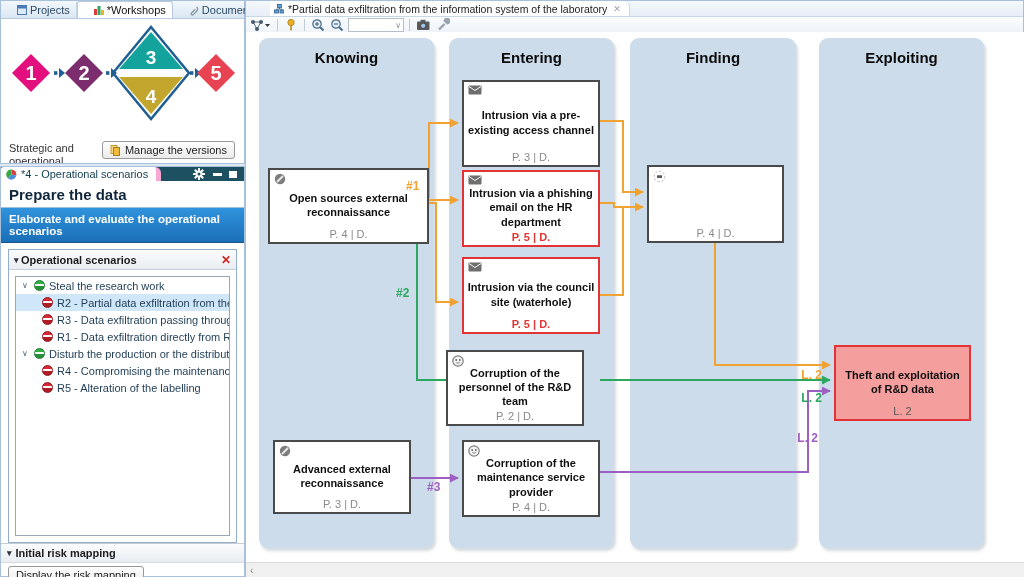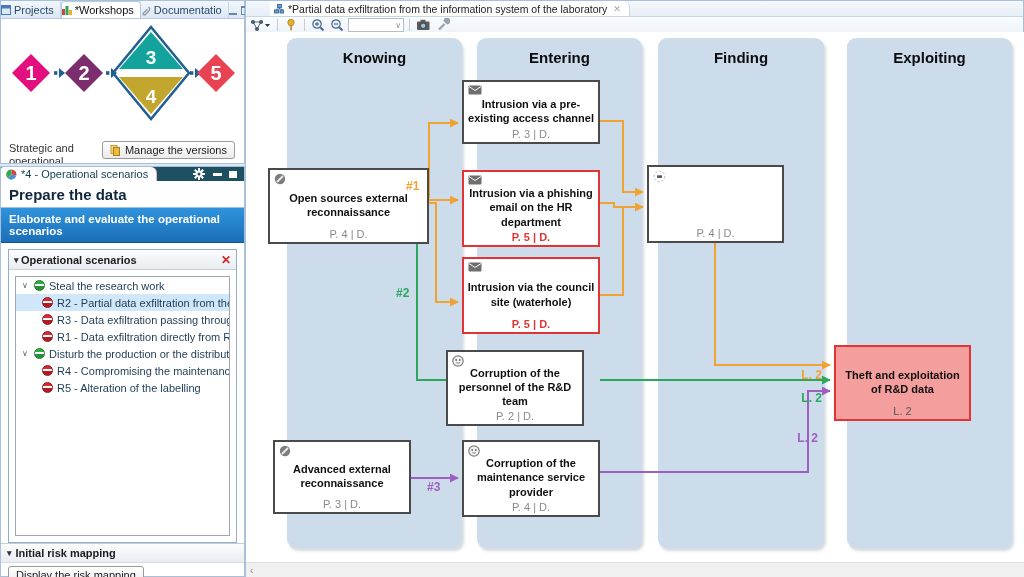--- a/index.html
+++ b/index.html
@@ -2,32 +2,32 @@
 <html><head>
 <meta charset="utf-8">
 <style>
   html,body{margin:0;padding:0;}
   body{width:1024px;height:577px;font-family:"Liberation Sans",sans-serif;background:#dce8f4;overflow:hidden;position:relative;font-size:11px;color:#222;}
   .abs{position:absolute;}
 
   
   .lpanel{position:absolute;left:0;width:245px;background:#fff;border:1px solid #a8c0d8;box-sizing:border-box;}
   .tabbar{display:flex;align-items:flex-end;height:17px;background:linear-gradient(#f2f7fc,#dbe7f3);border-bottom:1px solid #b6cbe0;position:relative;}
-  .tab{display:flex;align-items:center;gap:3px;padding:2px 6px 2px 0;font-size:11px;color:#2a4a66;border-right:1px solid #c5d6e6;white-space:nowrap;cursor:default;}
+  .tab{display:flex;align-items:center;gap:3px;padding:2px 6px 2px 16px;font-size:11px;color:#2a4a66;border-right:1px solid #c5d6e6;white-space:nowrap;cursor:default;}
   .tab.active{background:#fff;border:1px solid #b6cbe0;border-bottom:none;border-radius:3px 3px 0 0;color:#111;}
   .winctrl{margin-left:auto;display:flex;gap:4px;padding:0 4px 3px 0;}
   .ic-min{width:8px;height:7px;border-bottom:2px solid #6b87a5;}
   .ic-max{width:7px;height:6px;border:1px solid #6b87a5;border-top:2px solid #6b87a5;}
 
   .caption{font-size:11px;color:#333;line-height:13px;}
   .btn{display:inline-flex;align-items:center;gap:4px;background:linear-gradient(#fefefe,#ebebeb);border:1px solid #999;border-radius:3px;padding:2px 7px;font-size:11px;color:#222;cursor:default;white-space:nowrap;}
 
   
   .vtabbar{display:flex;align-items:stretch;height:20px;background:#1d5161;}
-  .vtab{display:flex;align-items:center;gap:4px;background:#fff;border-right:1px solid #f9a8d4;padding:0 8px 0 5px;font-size:11px;color:#123c52;border-radius:2px 6px 0 0;}
+  .vtab{display:flex;align-items:center;gap:4px;background:#fff;border-right:5px solid #f9a8d4;padding:0 8px 0 5px;font-size:11px;color:#123c52;border-radius:2px 6px 0 0;}
   .vctrl{margin-left:auto;display:flex;align-items:center;gap:7px;padding-right:7px;}
   .vctrl .bar{width:9px;height:3px;background:#fff;}
   .vctrl .sq{width:8px;height:7px;background:#fff;}
   .steprow{padding:5px 8px 4px;font-weight:bold;font-size:15px;color:#10263c;}
   .bluebar{background:linear-gradient(#3093dd,#1a6fb7);color:#fff;font-weight:bold;font-size:11.5px;padding:5px 8px;border-top:1px solid #9cc2e0;border-bottom:1px solid #14568c;}
   .section{margin:6px 7px 0;border:1px solid #93aecb;background:#fff;}
   .sechead{display:flex;align-items:center;height:19px;background:linear-gradient(#fbfcfd,#e9edf2);border-bottom:1px solid #c4cfda;padding:0 5px;font-weight:bold;color:#1b1b1b;}
   .sechead .x{margin-left:auto;color:#d42323;font-weight:bold;font-size:12px;cursor:default;}
   .treebox{margin:6px;border:1px solid #9aa7b5;height:258px;overflow:hidden;background:#fff;}
   .trow{display:flex;align-items:center;height:17px;gap:4px;color:#1e3c55;white-space:nowrap;overflow:hidden;cursor:default;}
@@ -44,21 +44,21 @@
   
   .main{position:absolute;left:245px;top:0;width:779px;height:577px;background:#fff;border:1px solid #a8c0d8;box-sizing:border-box;}
   .etabbar{display:flex;height:15px;background:linear-gradient(#f4f8fc,#e7eef6);border-bottom:1px solid #c9d6e4;}
   .etab{display:flex;align-items:center;gap:4px;background:#fff;padding:0 8px 0 4px;font-size:10.5px;color:#222;border-right:1px solid #c9d6e4;border-radius:0 6px 0 0;margin-left:24px;}
   .etab .close{color:#98a4b0;font-size:9px;margin-left:2px;}
   .toolbar{display:flex;align-items:center;height:16px;background:linear-gradient(#fafcfe,#eff3f8);border-bottom:1px solid #d7dee6;padding:0 3px;gap:3px;}
   .tsep{width:1px;height:12px;background:#c3ccd6;margin:0 2px;}
   .tbtn{display:flex;align-items:center;height:14px;padding:0 1px;cursor:default;}
   .combo{width:52px;height:12px;background:#fff;border:1px solid #b5bfc9;display:flex;align-items:center;justify-content:flex-end;color:#8a949e;font-size:8px;padding-right:2px;}
   .canvas{position:absolute;left:0;top:31px;width:779px;height:530px;background:#fff;overflow:hidden;}
-  .col{position:absolute;top:6px;height:510px;background:#cddcea;border-radius:9px;box-shadow:2px 3px 3px rgba(90,110,130,.25);margin-left:28px;}
+  .col{position:absolute;top:6px;height:510px;background:#cddcea;border-radius:9px;box-shadow:2px 3px 3px rgba(90,110,130,.25);}
   .colhead{padding-top:11px;text-align:center;font-weight:bold;font-size:15px;color:#0c0c0c;}
   .node{position:absolute;background:#fff;border:2px solid #4a4a4a;box-sizing:border-box;display:flex;align-items:center;justify-content:center;padding:13px 3px 15px;z-index:3;}
   .node .title{font-weight:bold;font-size:11px;line-height:1.3;text-align:center;color:#101010;}
   .node .nicon{position:absolute;top:3px;left:4px;}
   .node .foot{position:absolute;bottom:2px;left:0;width:100%;text-align:center;font-size:11px;color:#8a8a8a;}
   .node.red{border-color:#e23434;}
   .node.red .foot{color:#e23434;font-weight:bold;}
   .node.theft{background:#f59e9e;border-color:#e23434;}
   .node.theft .foot{color:#555;}
   .edges{position:absolute;left:0;top:0;width:779px;height:530px;z-index:2;pointer-events:none;}
@@ -338,21 +338,21 @@
       </g>
     </svg>
 
     <span class="elabel" style="left:160px;top:147px;color:#f0a232;">#1</span>
     <span class="elabel" style="left:150px;top:254px;color:#2ca75f;">#2</span>
     <span class="elabel" style="left:181px;top:448px;color:#9e5fc2;">#3</span>
     <span class="elabel" style="left:530px;top:336px;width:46px;text-align:right;color:#f0a232;">L. 2</span>
     <span class="elabel" style="left:530px;top:359px;width:46px;text-align:right;color:#2ca75f;">L. 2</span>
     <span class="elabel" style="left:526px;top:399px;width:46px;text-align:right;color:#9e5fc2;">L. 2</span>
 
-    <div class="node" style="left:216px;top:48px;width:138px;height:64px;">
+    <div class="node" style="left:216px;top:48px;width:138px;height:87px;">
       <svg class="nicon" width="14" height="10">
           <rect x="0.5" y="0.5" width="13" height="9" rx="1" fill="#6e6e6e"></rect>
           <path d="M1,1.5 L7,5.5 L13,1.5" stroke="#fff" fill="none"></path>
         </svg>
       <div class="title">Intrusion via a pre-existing access channel</div>
       <div class="foot">P. 3 | D.</div>
     </div>
 
     <div class="node" style="left:22px;top:136px;width:161px;height:76px;">
       <svg class="nicon" width="12" height="12">

